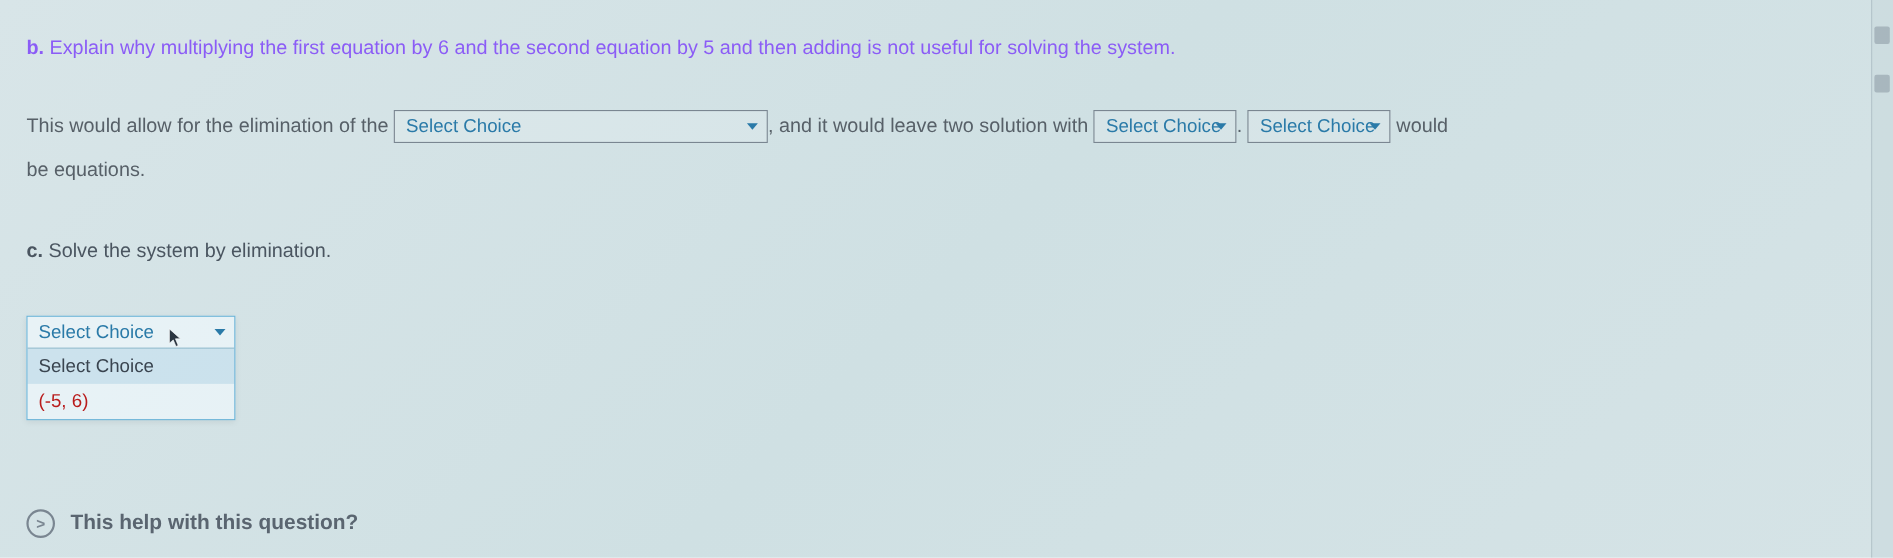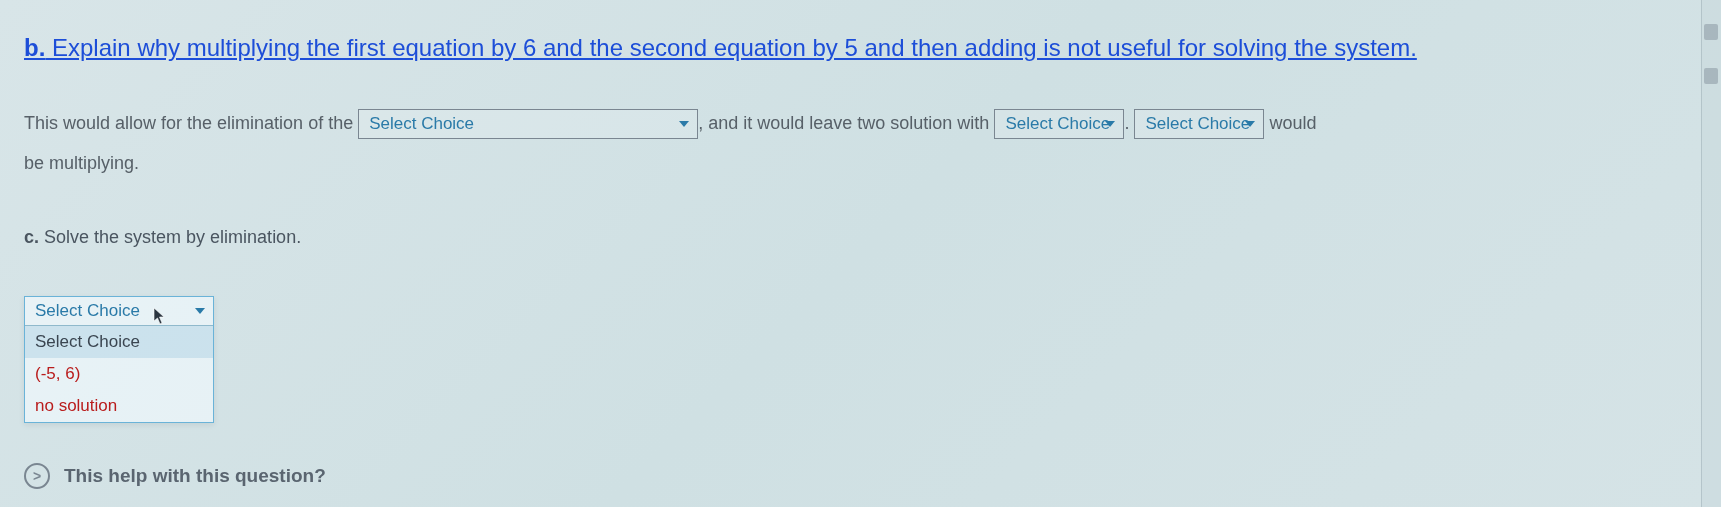--- a/index.html
+++ b/index.html
@@ -11,25 +11,24 @@
       font-family: Arial, Helvetica, sans-serif;
       background: linear-gradient(135deg, #d8e5e8 0%, #cfe0e3 50%, #d5e3e6 100%);
       width: 1721px;
       height: 507px;
       position: relative;
       padding: 30px 24px 0 24px;
       color: #4a5560;
       overflow: hidden;
     }
     .question-b {
-      font-size: 24px;
-      color: #1d4ed8;
+      font-size: 18px;
+      color: #8b5cf6;
       margin-bottom: 38px;
       line-height: 1.5;
-      text-decoration: underline;
     }
     .question-b .label {
       font-weight: bold;
     }
     .sentence-row {
       font-size: 18px;
       color: #576068;
       line-height: 2.2;
       margin-bottom: 30px;
       display: block;
@@ -194,42 +193,41 @@
   <span class="select-choice med">
     <span>Select Choice</span>
     <span class="chevron"></span>
   </span><span class="inline-wrap">.</span>
   <span class="select-choice sm">
     <span>Select Choice</span>
     <span class="chevron"></span>
   </span>
   <span class="inline-wrap">would</span>
   <br>
-  <span class="inline-wrap">be multiplying.</span>
+  <span class="inline-wrap">be equations.</span>
 </div>
 
 <div class="question-c">
   <div class="prompt">
     <span class="label">c.</span>
     <span>Solve the system by elimination.</span>
   </div>
   <div class="c-select-wrap">
     <div class="dropdown-open">
       <div class="dropdown-header">
         <span>Select Choice</span>
         <span class="chevron"></span>
         <span class="cursor-icon">
           <svg viewBox="0 0 14 18">
               <path d="M1 1 L1 14 L4.5 11 L7 17 L9 16 L6.5 10 L11 10 Z"></path>
             </svg>
         </span>
       </div>
       <div class="dropdown-item highlighted">Select Choice</div>
       <div class="dropdown-item opt">(-5, 6)</div>
-      <div class="dropdown-item opt">no solution</div>
     </div>
   </div>
 </div>
 
 <div class="help-row">
   <div class="help-icon-circle">
     <span>&gt;</span>
   </div>
   <span>This help with this question?</span>
 </div>

